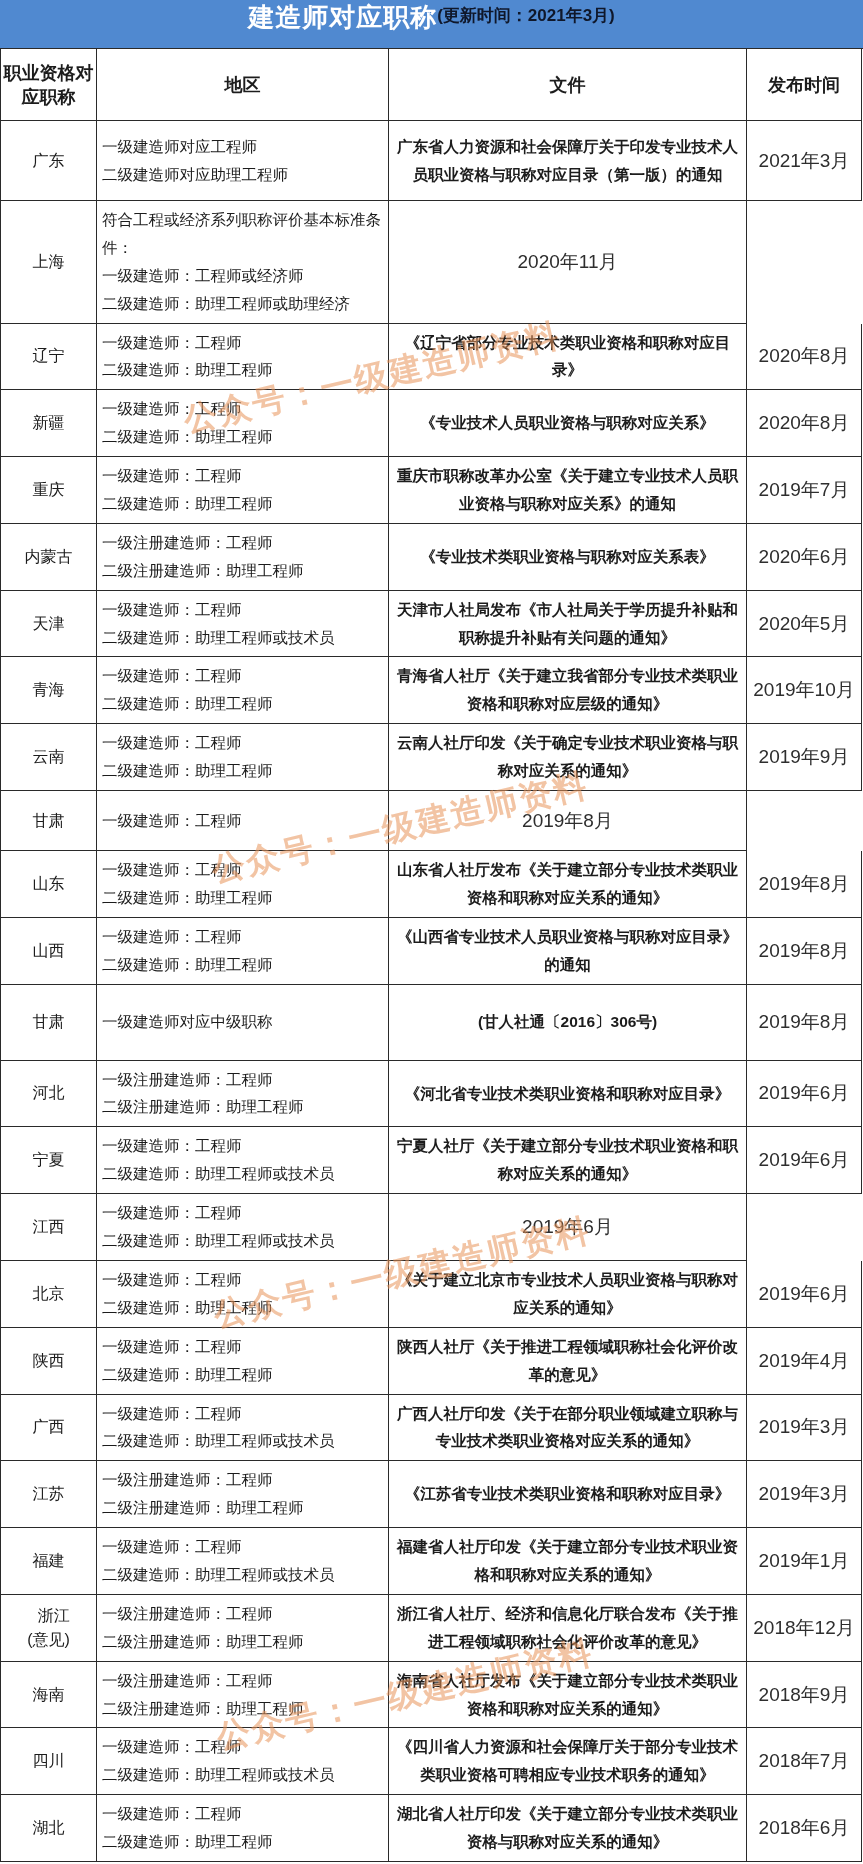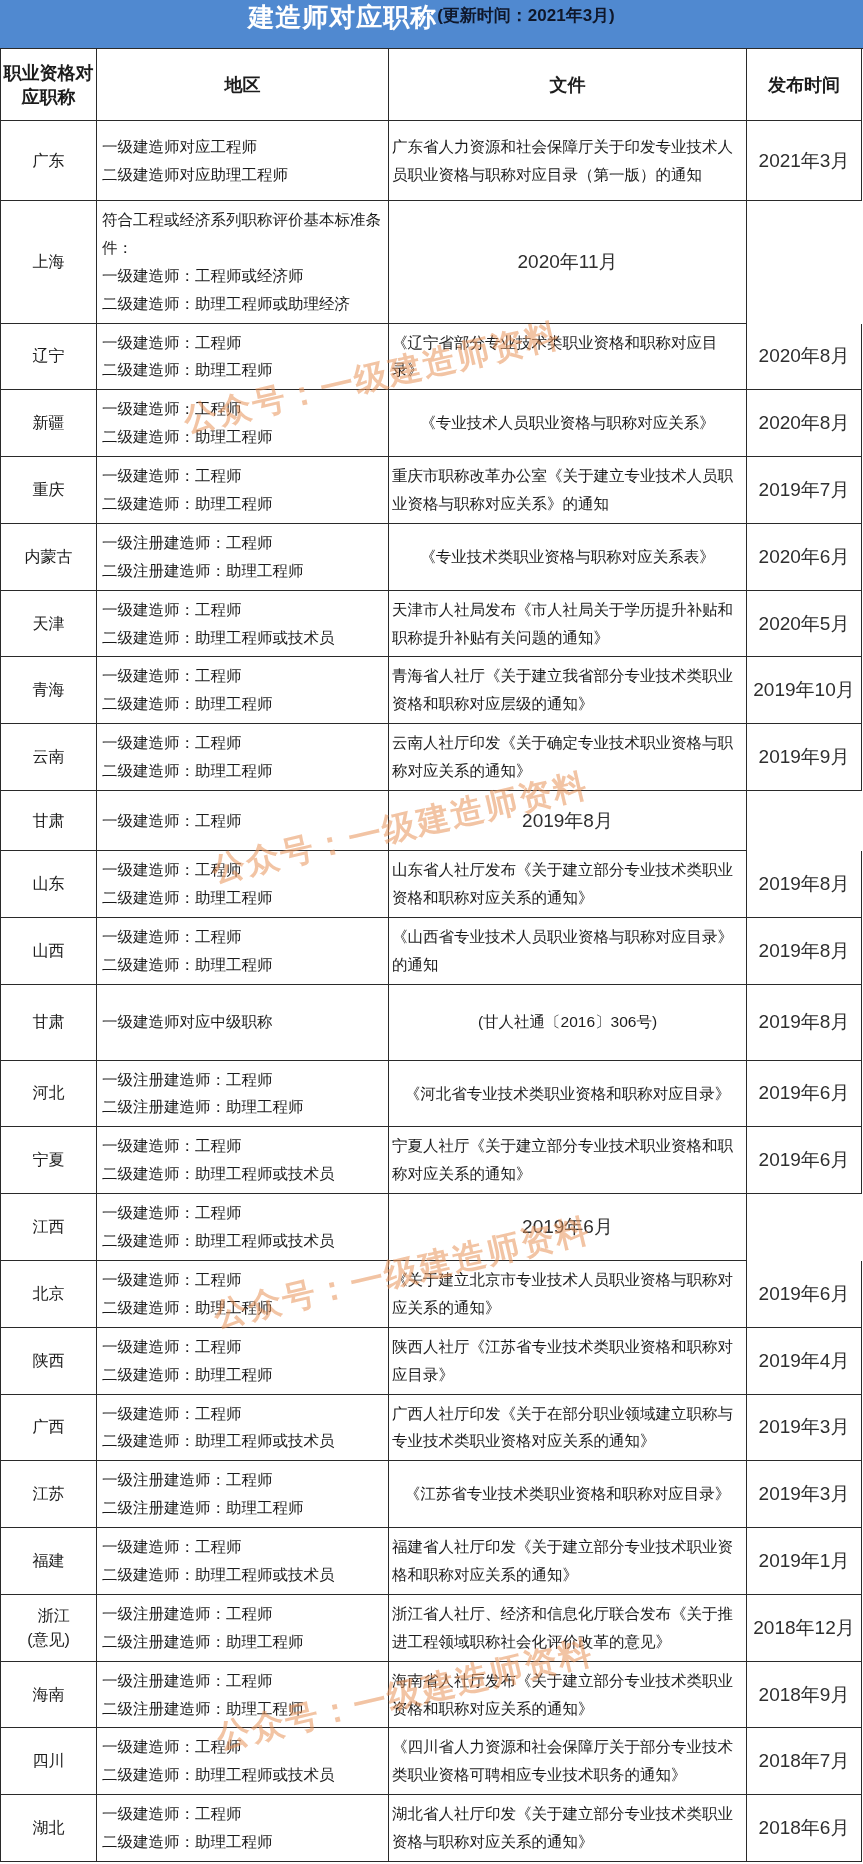--- a/index.html
+++ b/index.html
@@ -19,21 +19,21 @@
   .head .cell{min-height:72px;font-weight:bold;font-size:18px;justify-content:center;text-align:center;}
   .rows .t-row .cell{min-height:60px;}
   .rows .t-row:nth-child(1) .cell{min-height:80px;}
   .rows .t-row:nth-child(2) .cell{min-height:102px;}
   .rows .t-row:nth-child(3) .cell{min-height:58px;}
   .rows .t-row:nth-child(13) .cell{min-height:76px;}
 
   .c-region{justify-content:center;text-align:right;font-size:16px;white-space:pre-line;line-height:1.5;}
   .c-qual{padding:5px 4px 5px 5px;font-size:15.5px;line-height:1.8;white-space:pre-line;}
   .c-doc{padding:5px 3px;font-size:15.5px;line-height:1.8;justify-content:center;}
-  .c-doc span{display:block;text-align:left;}
+  .c-doc span{display:block;text-align:center;font-weight:bold;}
   .c-date{justify-content:center;text-align:center;font-size:19px;color:#2e2e2e;}
 
   
   .wm{position:absolute;transform:translate(-50%,-50%) rotate(-13deg);
       font-size:33px;font-weight:bold;letter-spacing:2px;white-space:nowrap;
       opacity:.55;pointer-events:none;}
   .wm1{left:372px;top:378px;}
   .wm2{left:400px;top:828px;}
   .wm3{left:402px;top:1273px;}
   .wm4{left:405px;top:1695px;}
@@ -197,21 +197,21 @@
           <div class="cell c-doc">
             <span>《关于建立北京市专业技术人员职业资格与职称对应关系的通知》</span>
           </div>
           <div class="cell c-date">2019年6月</div>
         </div>
         <div class="t-row">
           <div class="cell c-region">陕西</div>
           <div class="cell c-qual">一级建造师：工程师
 二级建造师：助理工程师</div>
           <div class="cell c-doc">
-            <span>陕西人社厅《江苏省专业技术类职业资格和职称对应目录》</span>
+            <span>陕西人社厅《关于推进工程领域职称社会化评价改革的意见》</span>
           </div>
           <div class="cell c-date">2019年4月</div>
         </div>
         <div class="t-row">
           <div class="cell c-region">广西</div>
           <div class="cell c-qual">一级建造师：工程师
 二级建造师：助理工程师或技术员</div>
           <div class="cell c-doc">
             <span>广西人社厅印发《关于在部分职业领域建立职称与专业技术类职业资格对应关系的通知》</span>
           </div>

